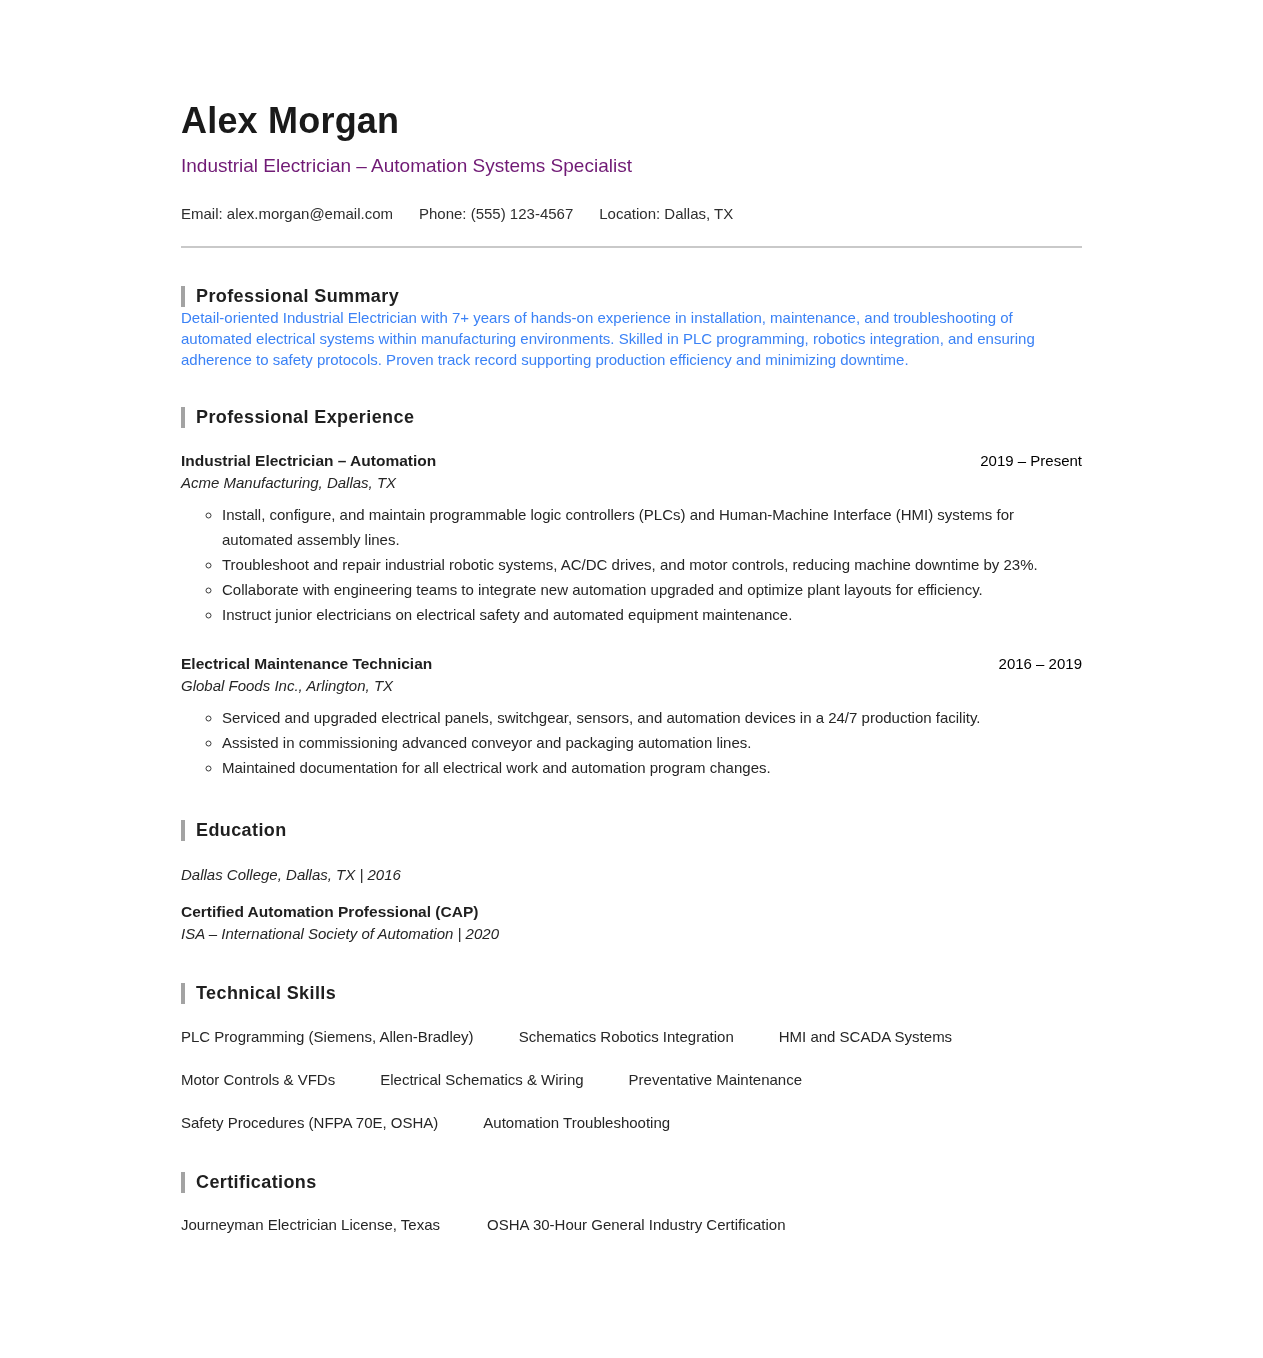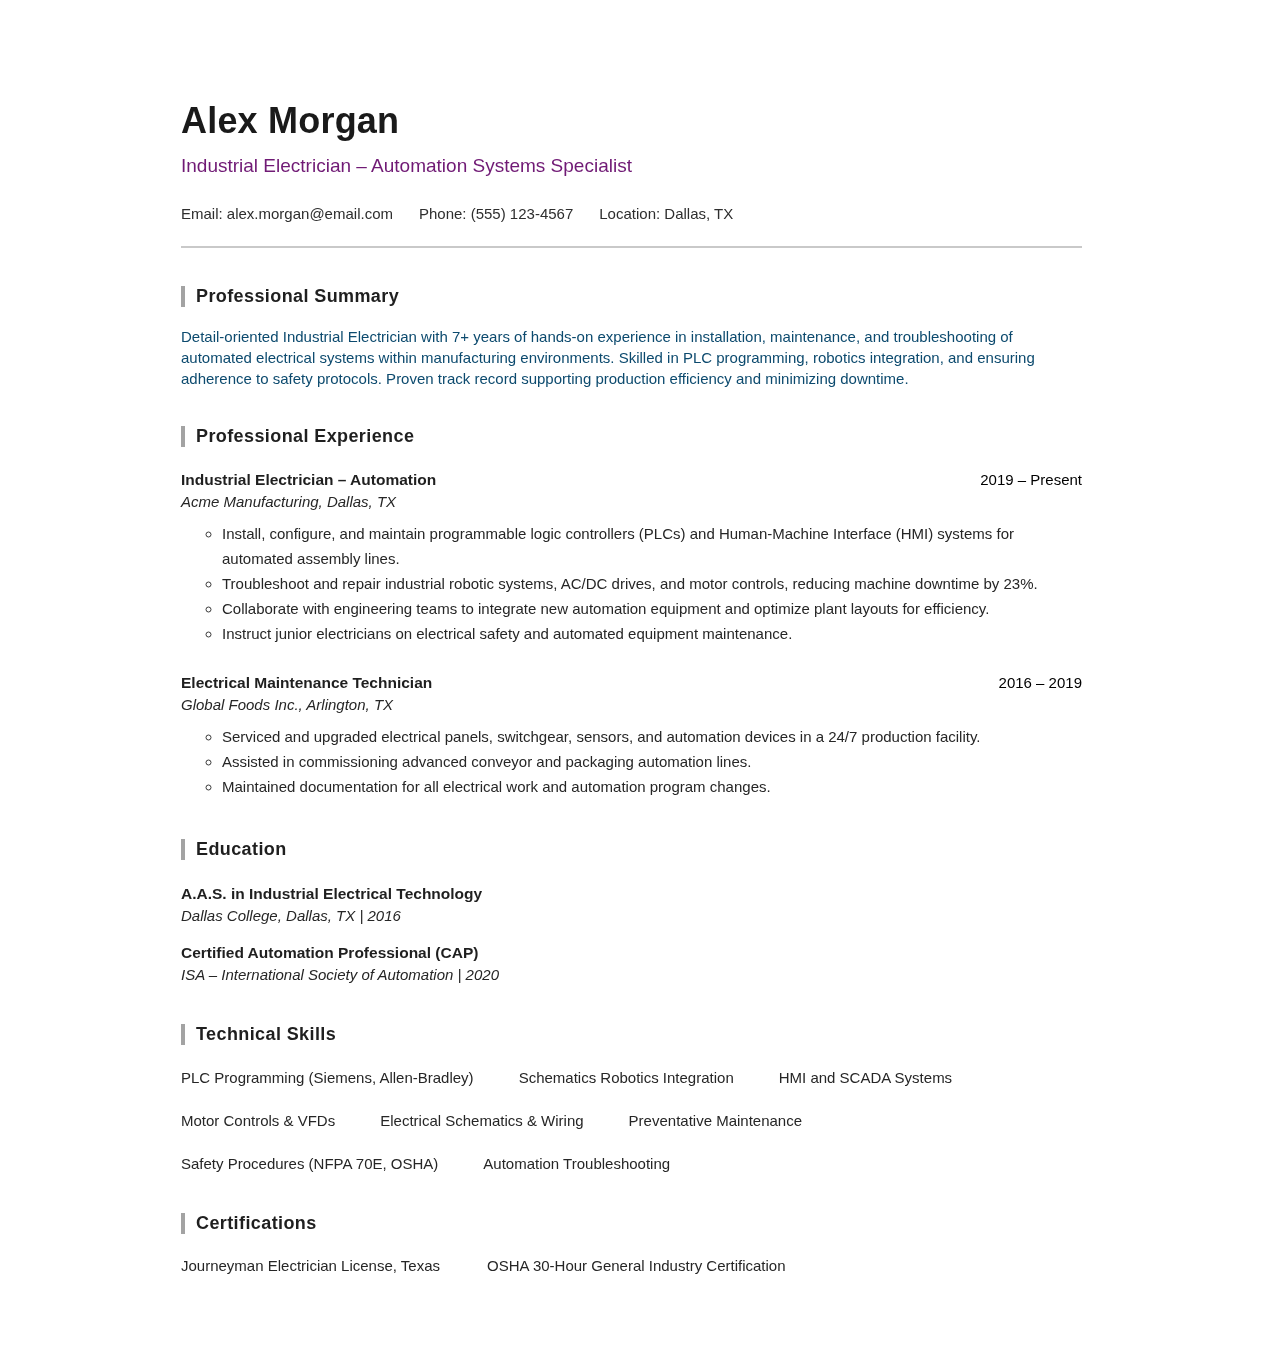--- a/index.html
+++ b/index.html
@@ -61,24 +61,23 @@
   }
   .sec-title {
     font-size: 18px;
     font-weight: 600;
     letter-spacing: 0.4px;
     color: #1f1f1f;
   }
 
   .section-summary { margin-top: 38px; }
   .summary-text {
-    margin-top: 19px;
-    font-size: 15px;
-    line-height: 21px;
-    color: #0c4a6e;
+    font-size: 15px;
+    line-height: 21px;
+    color: #3b82f6;
   }
 
   .section-experience { margin-top: 37px; }
   .job { margin-top: 22px; }
   .job + .job { margin-top: 26px; }
   .job-head {
     display: flex;
     justify-content: space-between;
     align-items: center;
   }
@@ -182,21 +181,21 @@
 
     <div class="job">
       <div class="job-head">
         <span class="job-title">Industrial Electrician – Automation</span>
         <span class="job-dates">2019 – Present</span>
       </div>
       <div class="job-company">Acme Manufacturing, Dallas, TX</div>
       <ul class="job-bullets">
         <li>Install, configure, and maintain programmable logic controllers (PLCs) and Human-Machine Interface (HMI) systems for automated assembly lines.</li>
         <li>Troubleshoot and repair industrial robotic systems, AC/DC drives, and motor controls, reducing machine downtime by 23%.</li>
-        <li>Collaborate with engineering teams to integrate new automation equipment and optimize plant layouts for efficiency.</li>
+        <li>Collaborate with engineering teams to integrate new automation upgraded and optimize plant layouts for efficiency.</li>
         <li>Instruct junior electricians on electrical safety and automated equipment maintenance.</li>
       </ul>
     </div>
 
     <div class="job">
       <div class="job-head">
         <span class="job-title">Electrical Maintenance Technician</span>
         <span class="job-dates">2016 – 2019</span>
       </div>
       <div class="job-company">Global Foods Inc., Arlington, TX</div>
@@ -208,21 +207,20 @@
     </div>
   </section>
 
   <section class="section-education">
     <div class="sec-heading">
       <span class="sec-bar"></span>
       <h2 class="sec-title">Education</h2>
     </div>
 
     <div class="edu-entry">
-      <div class="edu-title">A.A.S. in Industrial Electrical Technology</div>
       <div class="edu-sub">Dallas College, Dallas, TX | 2016</div>
     </div>
 
     <div class="edu-entry">
       <div class="edu-title">Certified Automation Professional (CAP)</div>
       <div class="edu-sub">ISA – International Society of Automation | 2020</div>
     </div>
   </section>
 
   <section class="section-skills">

